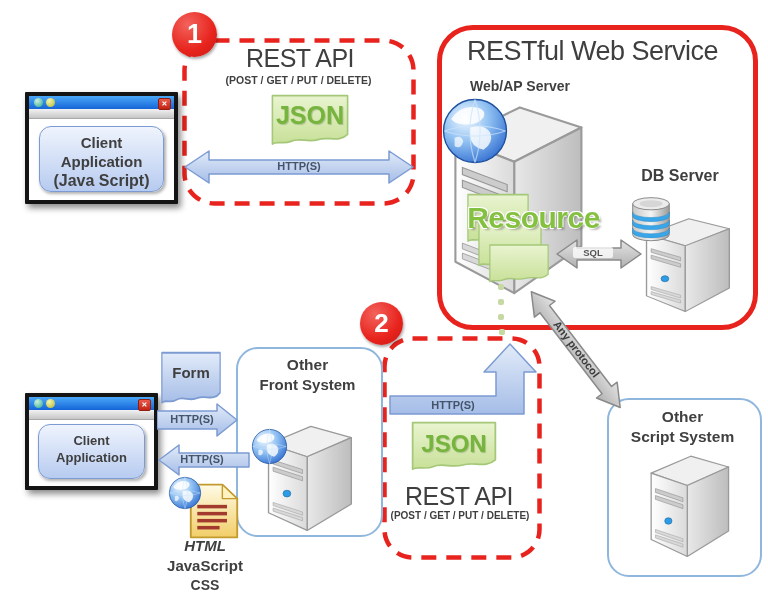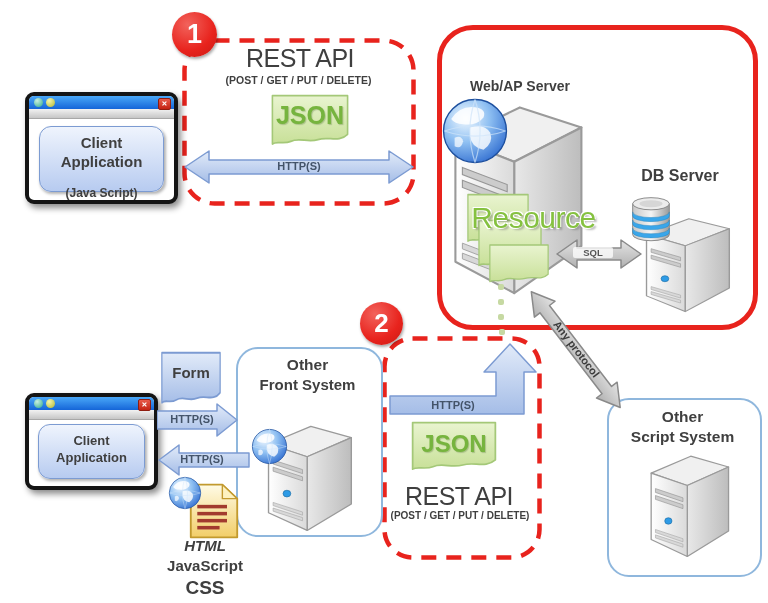--- a/index.html
+++ b/index.html
@@ -24,21 +24,21 @@
   .badge{
     border-radius:50%;
     background:radial-gradient(circle at 35% 28%, #f髦 0%, #f2635c 0%, #e8231d 60%, #c81a14 100%);
     background:radial-gradient(circle at 35% 28%, #f2635c 0%, #e8231d 60%, #c81a14 100%);
     color:#fff;font-weight:bold;text-align:center;
     box-shadow:1px 2px 3px rgba(0,0,0,0.35);
   }
 
   
   .window{
-    position:absolute;background:#fff;border:4px solid #141414;border-radius:9px;
+    position:absolute;background:#fff;border:4px solid #141414;border-radius:1px;
     box-shadow:3px 4px 6px rgba(0,0,0,0.45);overflow:hidden;text-decoration:underline;
   }
   .titlebar{height:13px;background:linear-gradient(#4aa8f8,#1565d8);position:relative;}
   .win-dot{position:absolute;top:2px;width:9px;height:9px;border-radius:50%;}
   .win-dot.green{left:5px;background:radial-gradient(circle at 35% 30%, #c8f0e0, #2ea88a);}
   .win-dot.yellow{left:17px;background:radial-gradient(circle at 35% 30%, #f4f7b0, #b0b52e);}
   .win-close{
     position:absolute;top:1.5px;right:3px;width:11px;height:10px;border-radius:2px;
     background:linear-gradient(#e85a4a,#c42313);border:1px solid #8f1d10;
     color:#fff;font-size:7px;line-height:9px;text-align:center;font-weight:bold;
@@ -47,21 +47,21 @@
   .app-box{
     position:absolute;border:1.5px solid #7c9bd2;border-radius:12px;
     background:linear-gradient(#eff4fd,#b7cbf0);
     box-shadow:1.5px 2px 3px rgba(0,0,0,0.3);
     text-align:center;font-weight:bold;color:#3f3f3f;
   }
 
   .arrow-label{color:#44546a;font-weight:bold;}
   .note-text{font-weight:bold;color:#76b43e;text-shadow:1px 1px 1px rgba(90,120,60,0.35);}
   .resource-text{
-    font-weight:normal;color:#85c140;letter-spacing:-0.5px;
+    font-weight:bold;color:#85c140;letter-spacing:-0.5px;
     text-shadow:-1px -1px 0 #fff,1px -1px 0 #fff,-1px 1px 0 #fff,2px 2px 2px rgba(100,100,100,0.45);
   }
   .dot-sq{position:absolute;width:6px;height:6px;border-radius:2px;background:#c6d9a2;}
   .anyproto{transform:rotate(52.5deg);transform-origin:0 0;}
   svg{display:block;}
 </style>
 </head>
 <body>
 
 <div class="stage">
@@ -168,21 +168,21 @@
   <div class="window z2" style="left:25px;top:92px;width:145px;height:104px;">
     <div class="titlebar">
       <span class="win-dot green"></span>
       <span class="win-dot yellow"></span>
       <span class="win-close">✕</span>
     </div>
     <div class="menubar"></div>
     <div class="app-box" style="left:10px;right:10px;top:30px;bottom:8px;font-size:15px;line-height:19px;padding-top:6px;">
       <div>Client</div>
       <div>Application</div>
-      <div style="font-size:12px;margin-top:13px;">(Java Script)</div>
+      <div style="font-size:16px;">(Java Script)</div>
     </div>
   </div>
 
   <div class="window z2" style="left:25px;top:393px;width:125px;height:89px;">
     <div class="titlebar">
       <span class="win-dot green"></span>
       <span class="win-dot yellow"></span>
       <span class="win-close">✕</span>
     </div>
     <div class="menubar"></div>
@@ -276,20 +276,21 @@
       <polygon points="2,15 24,2 24,9 126,9 126,2 148,15 126,28 126,21 24,21 24,28" fill="url(#gGray)" stroke="#8a8a8a" stroke-width="1.5" stroke-linejoin="round"></polygon>
     </svg>
     <span class="lbl" style="left:0;right:0;top:8px;font-size:11px;color:#3c3c3c;">Any protocol</span>
   </div>
 
   <span class="lbl z4 title-lg" style="left:210px;top:44px;width:180px;font-size:25px;">REST API</span>
   <span class="lbl z4" style="left:196px;top:74px;width:205px;font-size:10.5px;">(POST / GET / PUT / DELETE)</span>
   <span class="lbl z4 note-text" style="left:270px;top:101px;width:80px;font-size:25px;">JSON</span>
   <span class="lbl z4 arrow-label" style="left:183px;top:160px;width:232px;font-size:11px;">HTTP(S)</span>
 
+  <span class="lbl z4 title-lg" style="left:440px;top:36px;width:305px;font-size:27px;">RESTful Web Service</span>
   <span class="lbl z4" style="left:440px;top:78px;width:160px;font-size:14px;">Web/AP Server</span>
   <span class="lbl z4 resource-text" style="left:446px;top:201px;width:175px;font-size:30px;">Resource</span>
   <span class="lbl z4" style="left:620px;top:167px;width:120px;font-size:16px;">DB Server</span>
   <span class="lbl z4" style="left:573px;top:247px;width:40px;font-size:9.5px;color:#555;background:rgba(255,255,255,0.75);border-radius:2px;">SQL</span>
 
   <span class="lbl z4 arrow-label" style="left:398px;top:399px;width:110px;font-size:11px;">HTTP(S)</span>
   <span class="lbl z4 note-text" style="left:410px;top:430px;width:88px;font-size:24px;">JSON</span>
   <span class="lbl z4 title-lg" style="left:389px;top:482px;width:140px;font-size:25px;">REST API</span>
   <span class="lbl z4" style="left:380px;top:510px;width:160px;font-size:10px;">(POST / GET / PUT / DELETE)</span>
 
@@ -299,18 +300,18 @@
   <span class="lbl z4" style="left:607px;top:408px;width:151px;font-size:15.5px;">Other</span>
   <span class="lbl z4" style="left:607px;top:428px;width:151px;font-size:15.5px;">Script System</span>
 
   <span class="lbl z4" style="left:160px;top:364px;width:62px;font-size:15px;">Form</span>
 
   <span class="lbl z4 arrow-label" style="left:157px;top:413px;width:70px;font-size:11px;">HTTP(S)</span>
   <span class="lbl z4 arrow-label" style="left:167px;top:453px;width:70px;font-size:11px;">HTTP(S)</span>
 
   <span class="lbl z4" style="left:148px;top:537px;width:114px;font-size:15px;font-style:italic;">HTML</span>
   <span class="lbl z4" style="left:148px;top:557px;width:114px;font-size:15px;">JavaScript</span>
-  <span class="lbl z4" style="left:148px;top:577px;width:114px;font-size:19px;">CSS</span>
+  <span class="lbl z4" style="left:148px;top:577px;width:114px;font-size:14px;">CSS</span>
 
   <div class="abs badge z5" style="left:172px;top:12px;width:45px;height:45px;font-size:27px;line-height:45px;">1</div>
   <div class="abs badge z5" style="left:360px;top:302px;width:43px;height:43px;font-size:26px;line-height:43px;">2</div>
 
 </div>
 
 </body></html>

